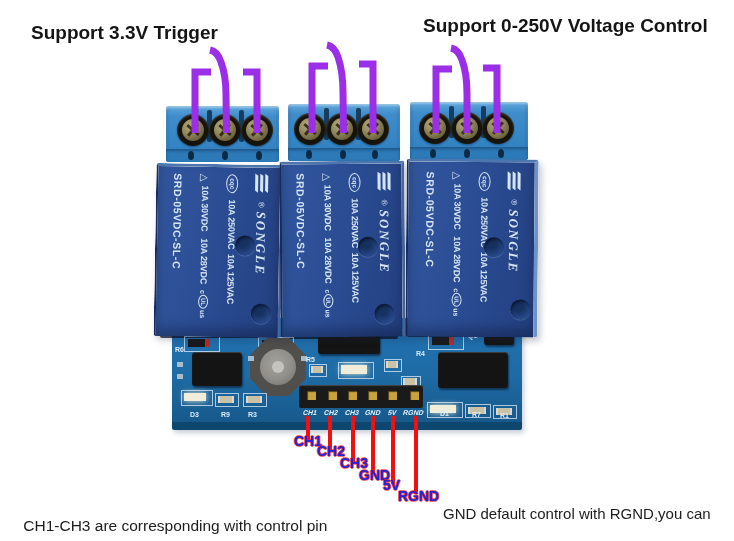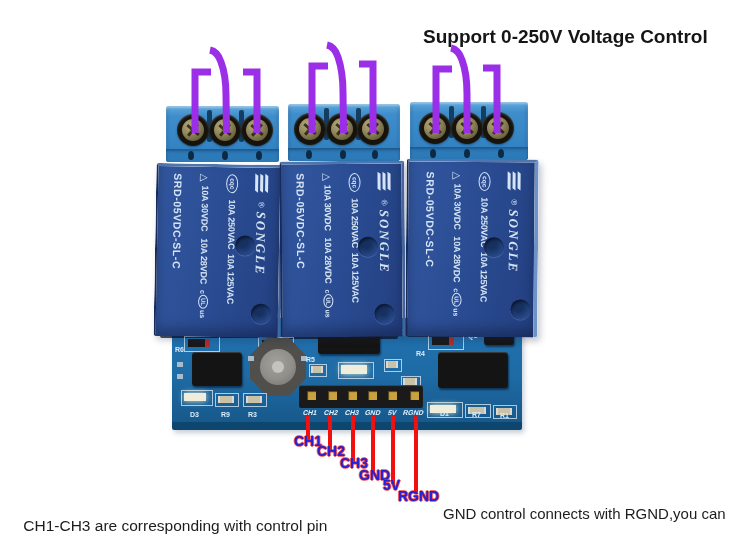--- a/index.html
+++ b/index.html
@@ -4,21 +4,21 @@
 <style>
   html,body{margin:0;padding:0;background:#ffffff;}
   .stage{
     position:relative;width:734px;height:541px;background:#ffffff;overflow:hidden;
     font-family:"Liberation Sans", sans-serif;
   }
 
   
   .title{position:absolute;font-weight:bold;font-size:19px;color:#151515;white-space:pre;}
   .title-left{left:31px;top:22px;}
-  .title-right{left:423px;top:26px;}
+  .title-right{left:423px;top:15px;}
 
   
   .tblock{position:absolute;background:linear-gradient(180deg,#61a8dc 0%,#3f8dcb 18%,#3484c4 70%,#2d78b7 100%);
     border-radius:3px;box-shadow:inset 0 2px 2px rgba(255,255,255,.35), inset 0 -3px 4px rgba(0,20,50,.35);}
   .tblock .lip{position:absolute;left:0;right:0;bottom:0;height:13px;background:#2d7ab8;border-radius:0 0 3px 3px;
     box-shadow:inset 0 2px 3px rgba(0,20,50,.35);}
   .slot{position:absolute;width:5px;height:32px;top:4px;background:#0e2f4e;opacity:.85;border-radius:2px;}
   .liphole{position:absolute;width:6px;height:9px;bottom:2px;background:#0c2a44;border-radius:50%;}
   .screw{position:absolute;width:32px;height:32px;border-radius:50%;background:#15130c;
     box-shadow:inset 0 1px 2px rgba(255,255,255,.25), 0 1px 2px rgba(0,10,30,.4);}
@@ -83,20 +83,21 @@
   .pincall{position:absolute;font-weight:bold;font-size:14px;color:#2222d8;
     text-shadow:1px 0 0 rgba(235,30,30,.65), -1px 0 0 rgba(235,30,30,.65), 0 1px 0 rgba(235,30,30,.65), 0 -1px 0 rgba(235,30,30,.65);}
   .note{position:absolute;color:#1c1c1c;font-size:15.5px;line-height:21px;white-space:pre;}
   .arrow-svg{position:absolute;left:0;top:0;pointer-events:none;}
 </style>
 </head>
 <body>
 
 <div class="stage">
 
+  <div class="title title-left">Support 3.3V Trigger</div>
   <div class="title title-right">Support 0-250V Voltage Control</div>
 
   <div class="tblock" style="left:166px;top:106px;width:113px;height:56px;">
     <div class="slot" style="left:41px;"></div>
     <div class="slot" style="left:73px;"></div>
     <div class="screw" style="left:11px;top:8px;">
         <div class="screw-metal">
           <div class="screw-cross cx1"></div>
           <div class="screw-cross cx2"></div>
         </div>
@@ -354,18 +355,18 @@
   <span class="pincall" style="left:340px;top:455px;">CH3</span>
   <span class="pincall" style="left:359px;top:467px;">GND</span>
   <span class="pincall" style="left:383px;top:477px;">5V</span>
   <span class="pincall" style="left:398px;top:488px;">RGND</span>
 
   <div class="note" style="left:19px;top:473px;">
     <div> CH1-CH3 are corresponding with control pin</div>
     
   </div>
   <div class="note" style="left:443px;top:464px;font-size:15px;line-height:20px;">
-    <div>GND control connects with RGND,you can</div>
+    <div>GND default control with RGND,you can</div>
     
     
   </div>
 
 </div>
 
 </body></html>

